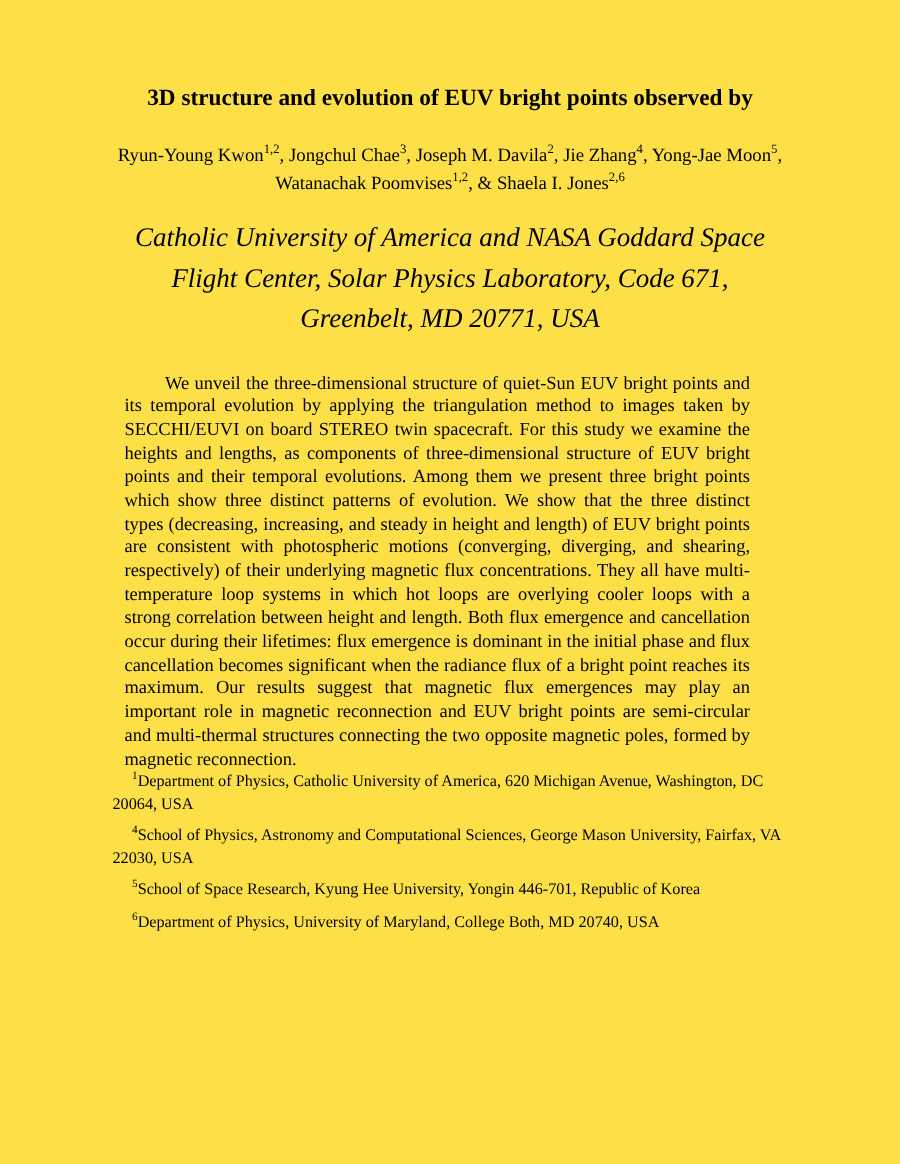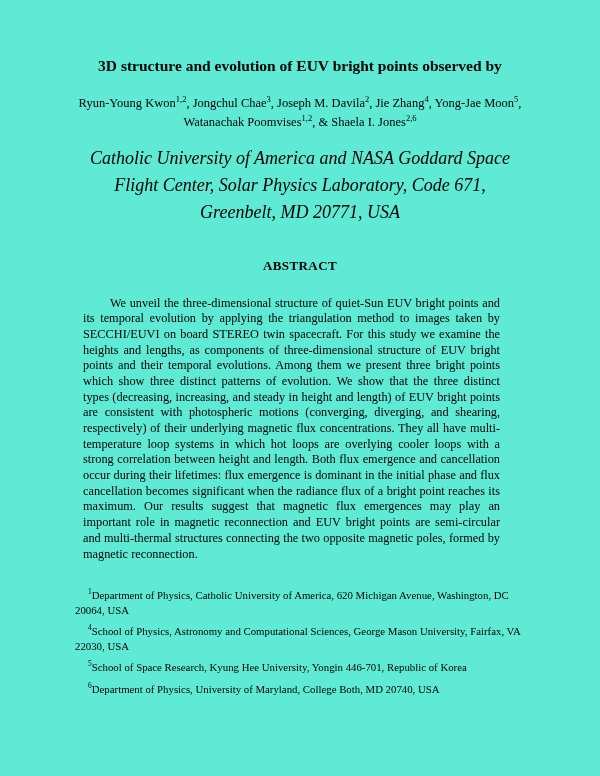--- a/index.html
+++ b/index.html
@@ -5,21 +5,21 @@
   html, body {
     margin: 0;
     padding: 0;
     background: #ffffff;
   }
   .page {
     position: relative;
     width: 600px;
     height: 776px;
     margin: 0 auto;
-    background: #5eead4;
+    background: #fde047;
     color: #000000;
     box-sizing: border-box;
     padding: 44px 75px 0 75px;
     font-family: "Liberation Serif", "DejaVu Serif", serif;
     overflow: hidden;
   }
   .title {
     font-size: 15.5px;
     font-weight: bold;
     text-align: center;
@@ -51,21 +51,20 @@
     margin: 32px 0 0 0;
   }
   .abstract {
     font-size: 12.3px;
     line-height: 1.275;
     text-align: justify;
     text-indent: 27px;
     margin: 22px 25px 0 8px;
   }
   .footnotes {
-    margin-top: 26px;
     font-size: 10.8px;
     line-height: 1.35;
   }
   .footnote {
     margin: 0 0 7px 0;
     text-indent: 13px;
     text-align: left;
   }
   .footnote sup {
     font-size: 7.5px;
@@ -82,21 +81,20 @@
   <p class="authors"><span>Ryun-Young Kwon</span><sup>1,2</sup><span>, </span>
 <span>Jongchul Chae</span><sup>3</sup><span>, </span>
 <span>Joseph M. Davila</span><sup>2</sup><span>, </span>
 <span>Jie Zhang</span><sup>4</sup><span>, </span>
 <span>Yong-Jae Moon</span><sup>5</sup><span>,</span><br>
 <span>Watanachak Poomvises</span><sup>1,2</sup><span>, </span>
 <span>&amp; Shaela I. Jones</span><sup>2,6</sup></p>
 
   <p class="affiliation">Catholic University of America and NASA Goddard Space Flight Center, Solar Physics Laboratory, Code 671, Greenbelt, MD 20771, USA</p>
 
-  <h2 class="abstract-heading">ABSTRACT</h2>
 
   <p class="abstract">We unveil the three-dimensional structure of quiet-Sun EUV bright points and its temporal evolution by applying the triangulation method to images taken by SECCHI/EUVI on board STEREO twin spacecraft. For this study we examine the heights and lengths, as components of three-dimensional structure of EUV bright points and their temporal evolutions. Among them we present three bright points which show three distinct patterns of evolution. We show that the three distinct types (decreasing, increasing, and steady in height and length) of EUV bright points are consistent with photospheric motions (converging, diverging, and shearing, respectively) of their underlying magnetic flux concentrations. They all have multi-temperature loop systems in which hot loops are overlying cooler loops with a strong correlation between height and length. Both flux emergence and cancellation occur during their lifetimes: flux emergence is dominant in the initial phase and flux cancellation becomes significant when the radiance flux of a bright point reaches its maximum. Our results suggest that magnetic flux emergences may play an important role in magnetic reconnection and EUV bright points are semi-circular and multi-thermal structures connecting the two opposite magnetic poles, formed by magnetic reconnection.</p>
 
   <div class="footnotes">
     <p class="footnote"><sup>1</sup><span>Department of Physics, Catholic University of America, 620 Michigan Avenue, Washington, DC 20064, USA</span></p>
     <p class="footnote"><sup>4</sup><span>School of Physics, Astronomy and Computational Sciences, George Mason University, Fairfax, VA 22030, USA</span></p>
     <p class="footnote"><sup>5</sup><span>School of Space Research, Kyung Hee University, Yongin 446-701, Republic of Korea</span></p>
     <p class="footnote"><sup>6</sup><span>Department of Physics, University of Maryland, College Both, MD 20740, USA</span></p>
   </div>
 

